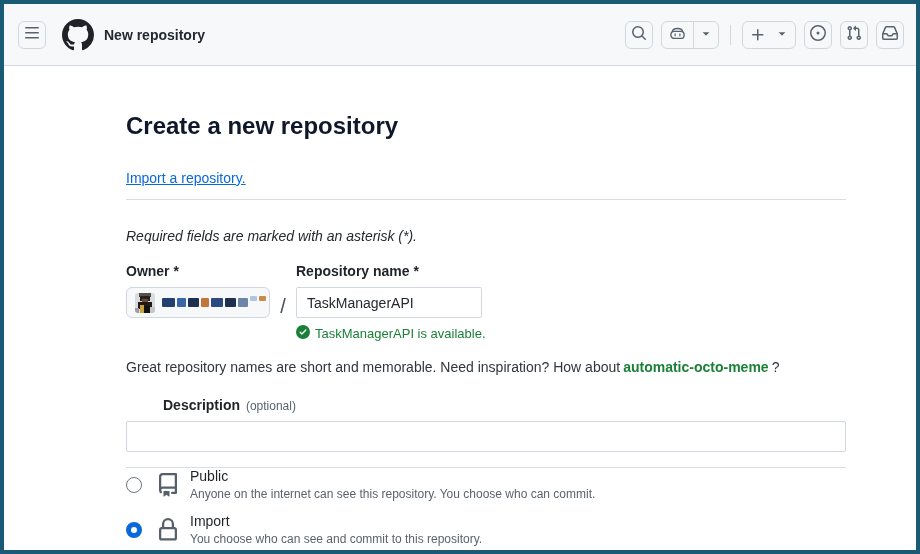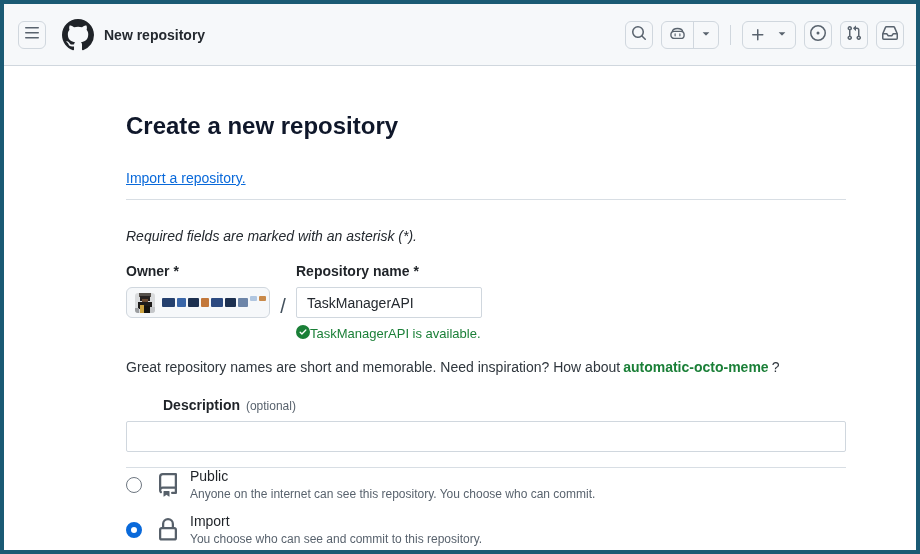--- a/index.html
+++ b/index.html
@@ -58,21 +58,21 @@
   .px5{width:12px;background:#2c4a80;} .px6{width:10px;background:#6d85a8;}
   .sup { display:block; width:7px; height:5px; margin-bottom:8px; background:#b0c6e0; border-radius:1px; }
   .sup2 { background:#c98a4a; }
   .slash-sep { width:26px; flex:none; text-align:center; font-size:20px; color:#42505c; padding-top:32px; font-weight:300; }
   .repo-col { flex:none; }
   .text-input {
     height:31px; border:1px solid #d0d7de; border-radius:2px; background:#fff;
     font-size:14px; color:#24292f; padding:0 10px; font-family:"Liberation Sans",sans-serif; outline:none;
   }
   .repo-input { width:186px; }
-  .availability { display:flex; align-items:center; margin-top:7px; font-size:13px; color:#1a7f37; }
+  .availability { display:flex; align-items:center; gap:5px; margin-top:7px; font-size:13px; color:#1a7f37; }
   .availability svg { flex:none; }
 
   .suggestion { font-size:14px; color:#2f363d; margin-top:17px; }
   .suggestion .sug-name { color:#1a7f37; font-weight:700; margin:0 3px; cursor:pointer; }
 
   .desc-label { margin-top:22px;padding-left:37px; }
   .desc-label .optional { font-weight:400; font-size:12px; color:#59636e; margin-left:2px; }
   .desc-input { width:720px; display:block; margin-top:0px; }
 
   .hr2 { margin-top:15px; }

